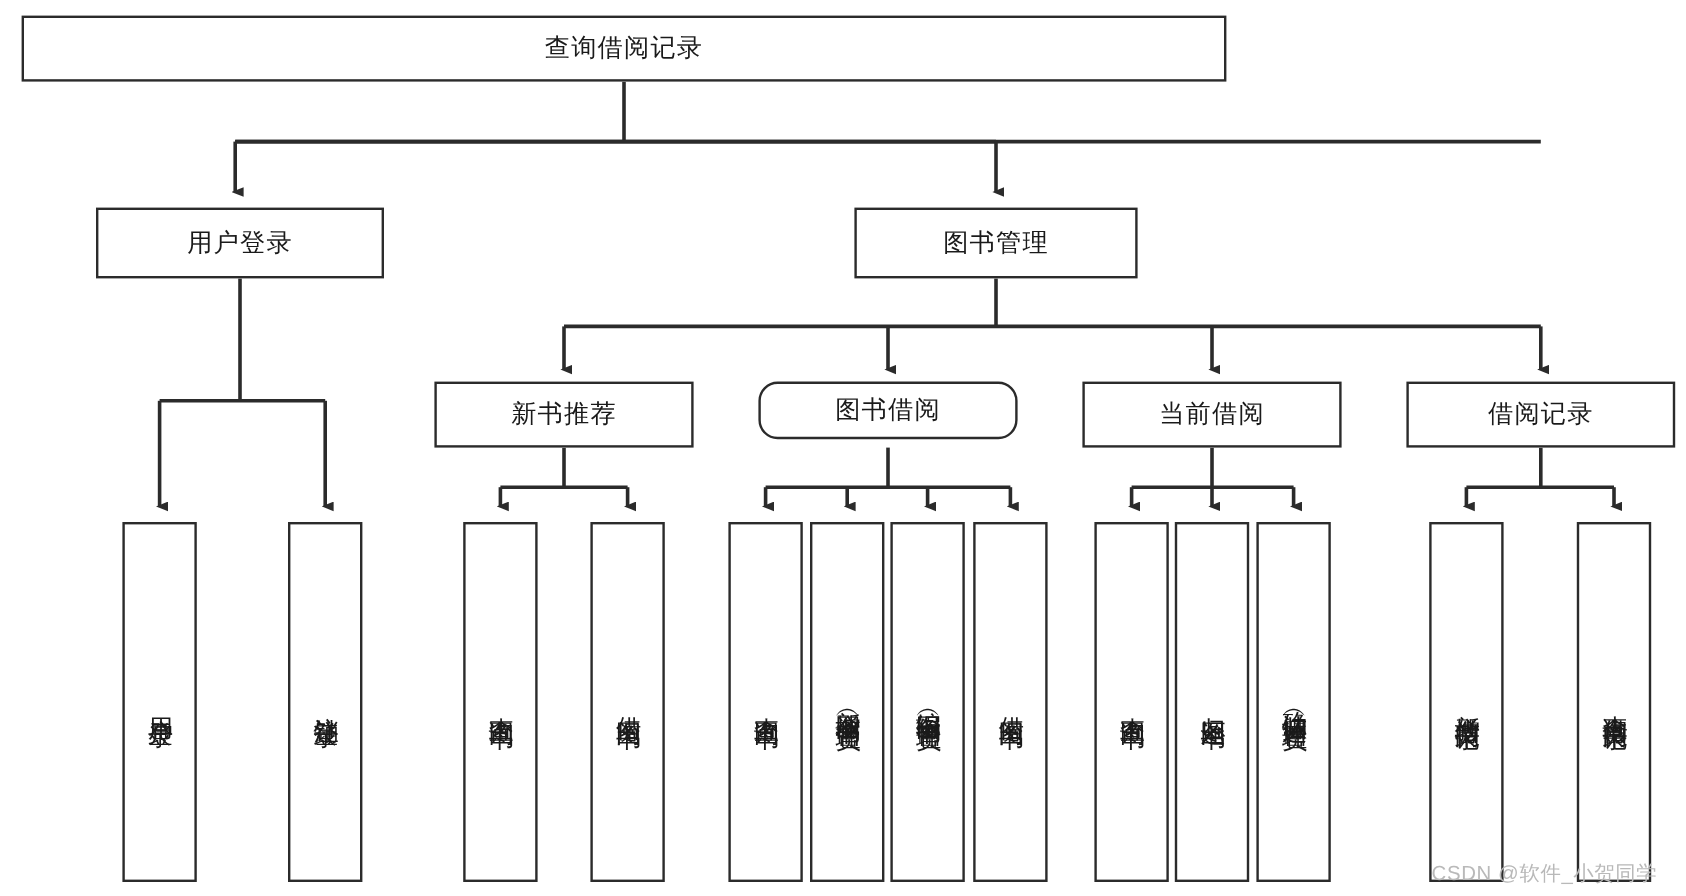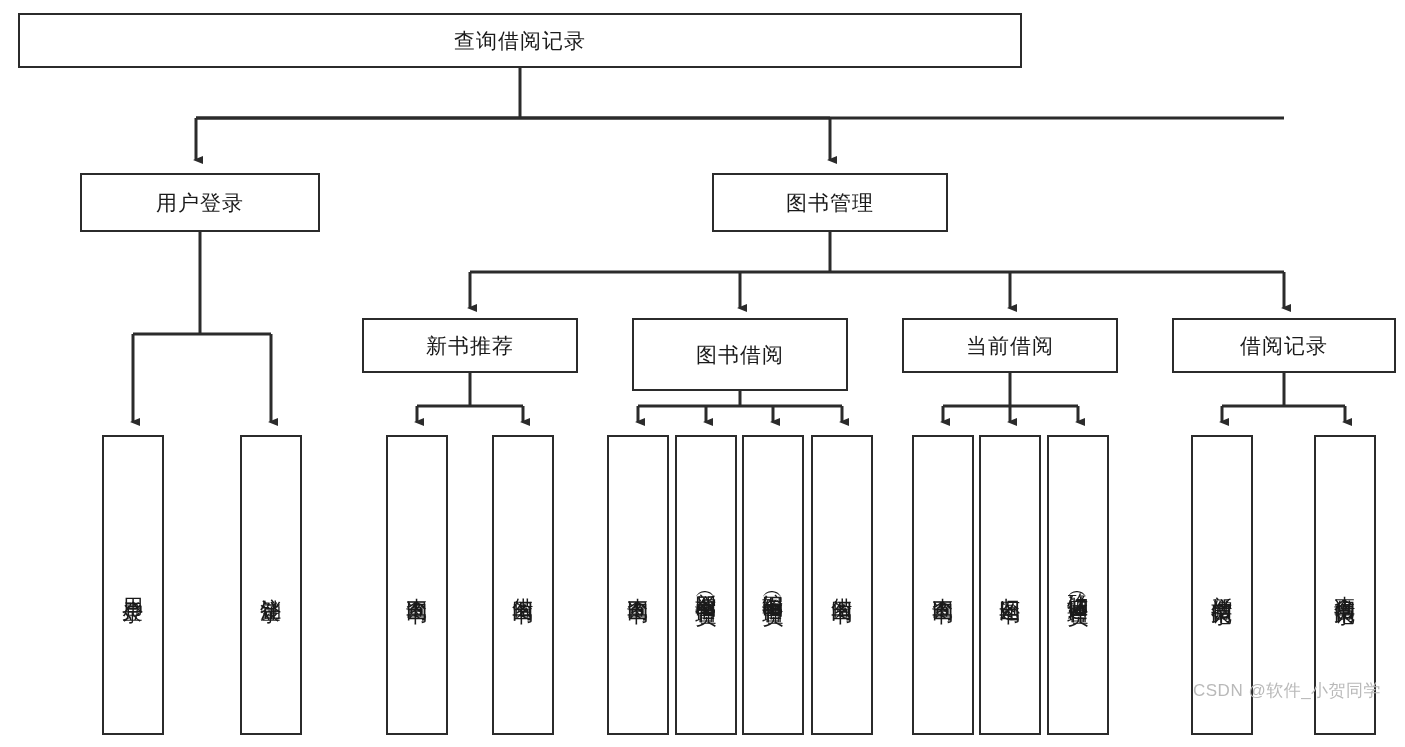--- a/index.html
+++ b/index.html
@@ -127,21 +127,21 @@
   <div class="node h" style="left:80px; top:173px; width:240px; height:59px;">
     <span>用户登录</span>
   </div>
   <div class="node h" style="left:712px; top:173px; width:236px; height:59px;">
     <span>图书管理</span>
   </div>
 
   <div class="node h" style="left:362px; top:318px; width:216px; height:55px;">
     <span>新书推荐</span>
   </div>
-  <div class="node h" style="left:632px; top:318px; width:216px; height:73px;">
+  <div class="node h" style="left:632px; top:318px; width:216px; height:48px;border-radius:16px;">
     <span>图书借阅</span>
   </div>
   <div class="node h" style="left:902px; top:318px; width:216px; height:55px;">
     <span>当前借阅</span>
   </div>
   <div class="node h" style="left:1172px; top:318px; width:224px; height:55px;">
     <span>借阅记录</span>
   </div>
 
   <div class="node v" style="left:102px; top:435px; width:62px; height:300px;">
@@ -181,17 +181,17 @@
     <span class="vtext">确认归还（管理员）</span>
   </div>
 
   <div class="node v" style="left:1191px; top:435px; width:62px; height:300px;">
     <span class="vtext">新增借阅记录</span>
   </div>
   <div class="node v" style="left:1314px; top:435px; width:62px; height:300px;">
     <span class="vtext">查询借阅记录</span>
   </div>
 
-  <div class="watermark" style="left:1193px; top:679px;">
+  <div class="watermark" style="left:1193px; top:716px;">
     <span>CSDN @软件_小贺同学</span>
   </div>
 
 </div>
 
 </body></html>

